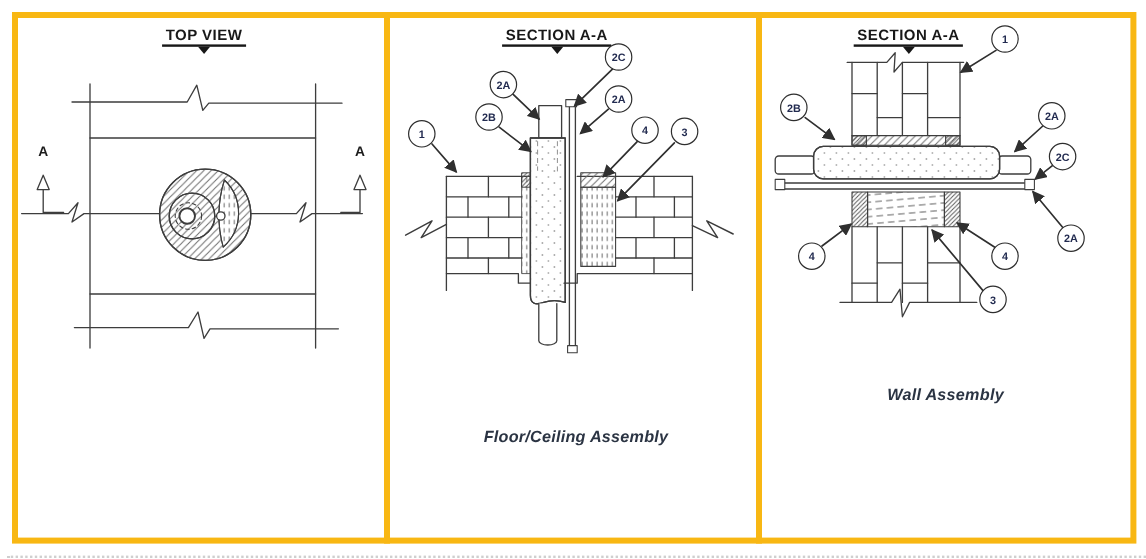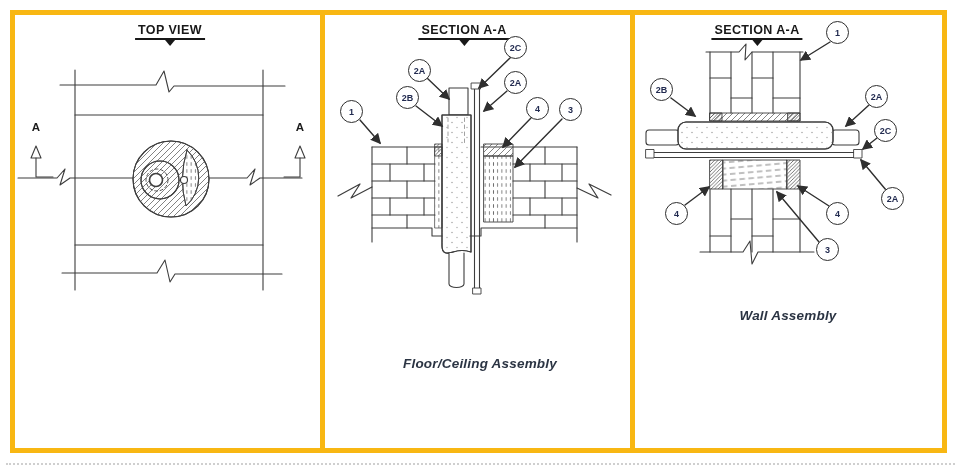--- a/index.html
+++ b/index.html
@@ -180,21 +180,21 @@
   </div>
   <div class="title-block" style="left:757px;top:20px;">
     <span class="title-text">SECTION A-A</span>
     <div class="title-tri"></div>
   </div>
 
   <span class="sec-letter" style="left:36px;top:121px;">A</span>
   <span class="sec-letter" style="left:300px;top:121px;">A</span>
 
   <div class="caption" style="left:480px;top:320px;margin-top:36px;">Floor/Ceiling Assembly</div>
-  <div class="caption" style="left:788px;top:308px;">Wall Assembly</div>
+  <div class="caption" style="left:788px;top:321px;">Wall Assembly</div>
 
   <div class="callout" style="left:504px;top:36px;">2C</div>
   <div class="callout" style="left:408px;top:59px;">2A</div>
   <div class="callout" style="left:504px;top:71px;">2A</div>
   <div class="callout" style="left:396px;top:86px;">2B</div>
   <div class="callout" style="left:340px;top:100px;">1</div>
   <div class="callout" style="left:526px;top:97px;">4</div>
   <div class="callout" style="left:559px;top:98px;">3</div>
 
   <div class="callout" style="left:826px;top:21px;">1</div>

